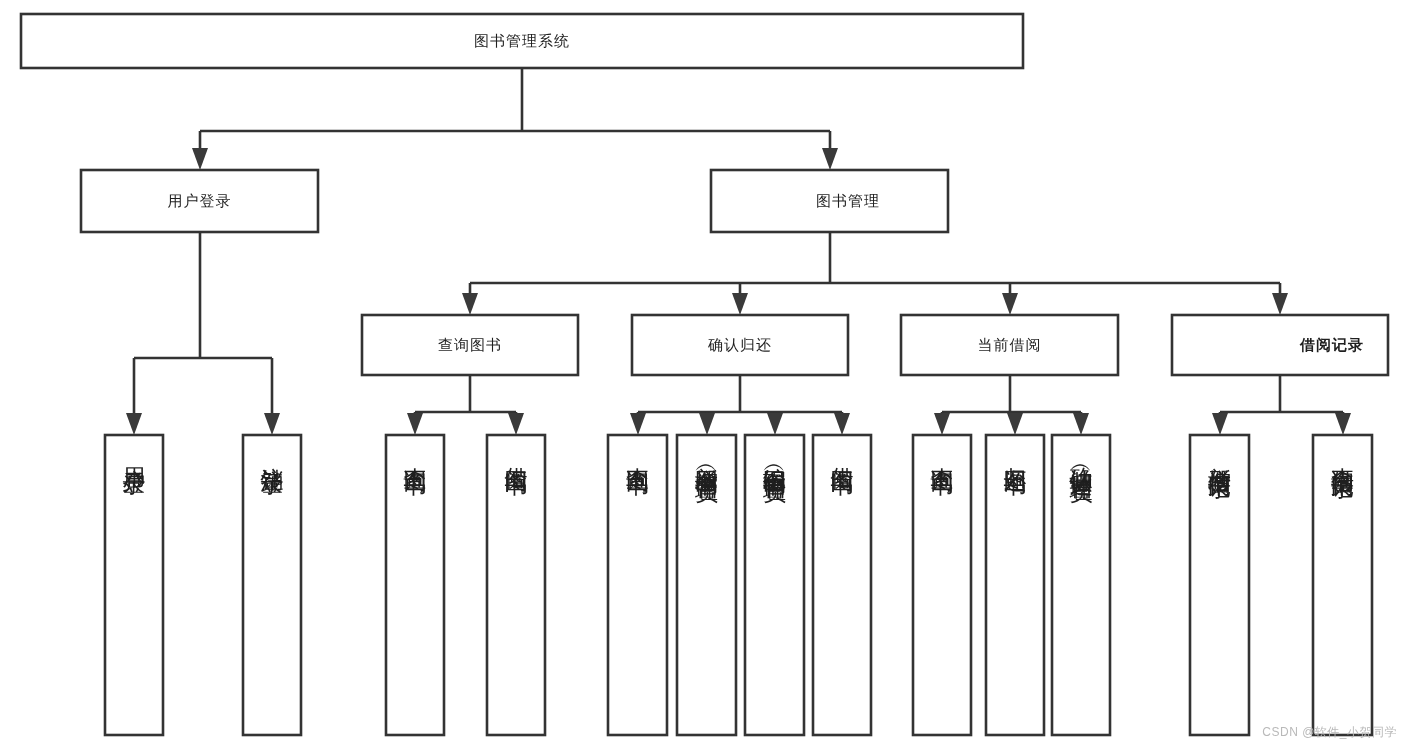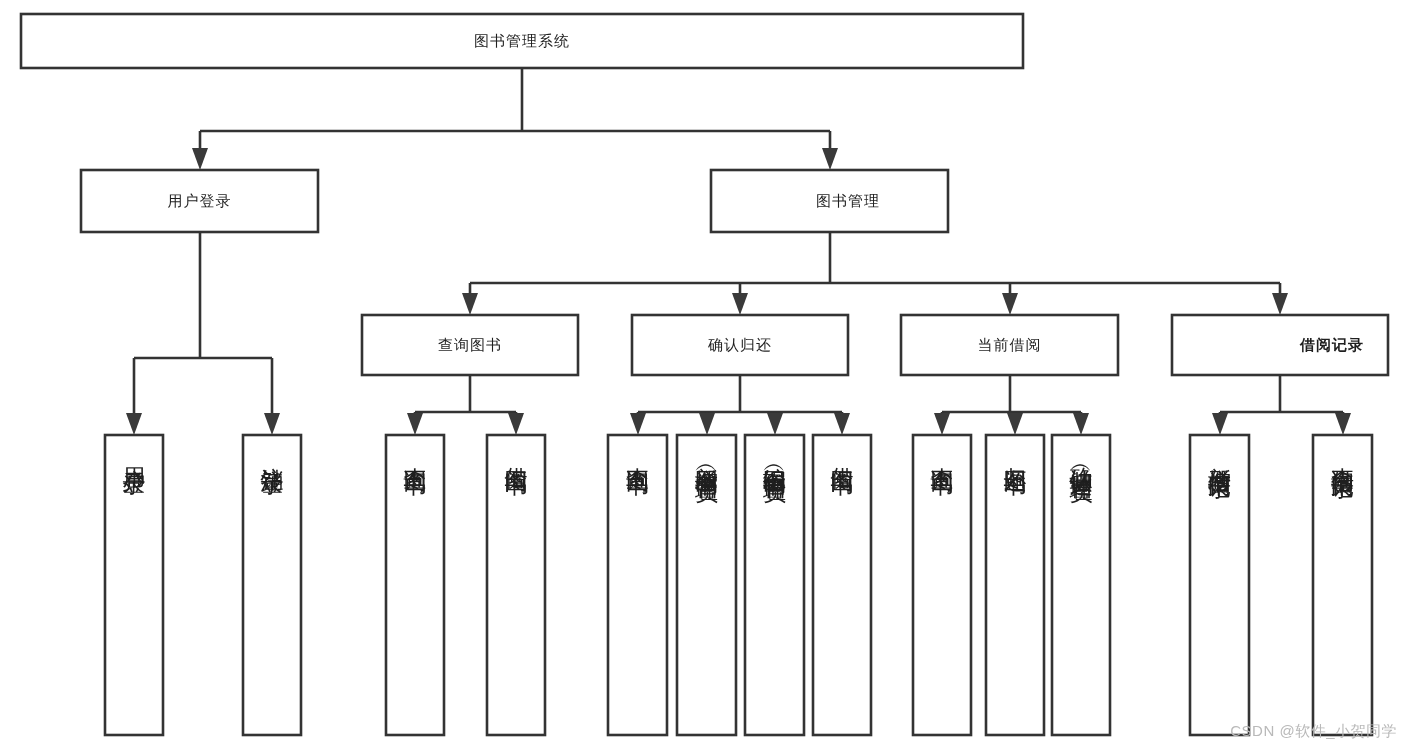--- a/index.html
+++ b/index.html
@@ -69,21 +69,21 @@
     font-size: 15px;
     color: #1f1f1f;
     letter-spacing: 1px;
     white-space: nowrap;
   }
   .watermark {
     position: absolute;
     right: 8px;
     bottom: 6px;
     font-family: "Liberation Sans", "DejaVu Sans", sans-serif;
-    font-size: 15px;
+    font-size: 12px;
     color: #b9b9b9;
     letter-spacing: 0.5px;
     white-space: nowrap;
   }
 </style>
 </head>
 <body>
 
 <div id="diagram-root">
   <svg class="diagram-canvas" id="diagram-canvas" viewBox="0 0 1405 747">

